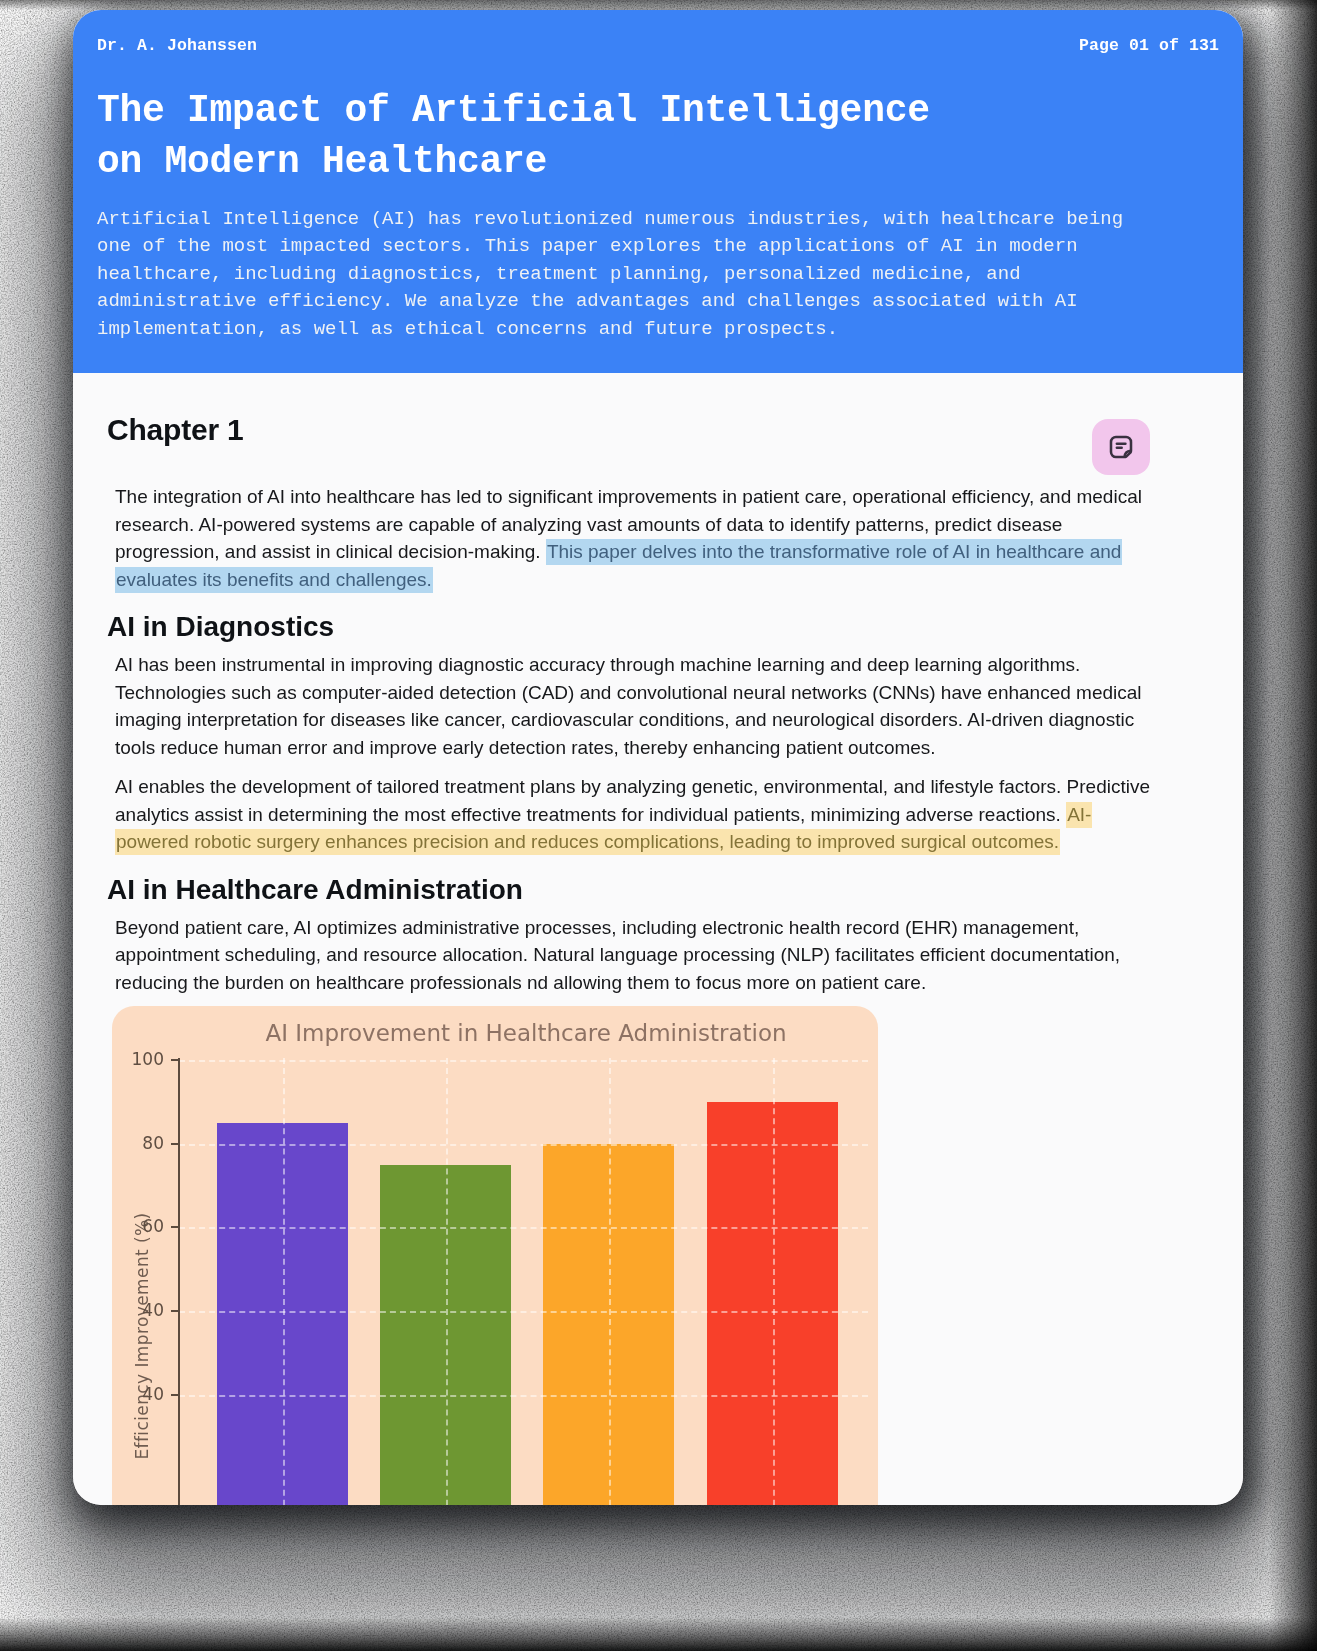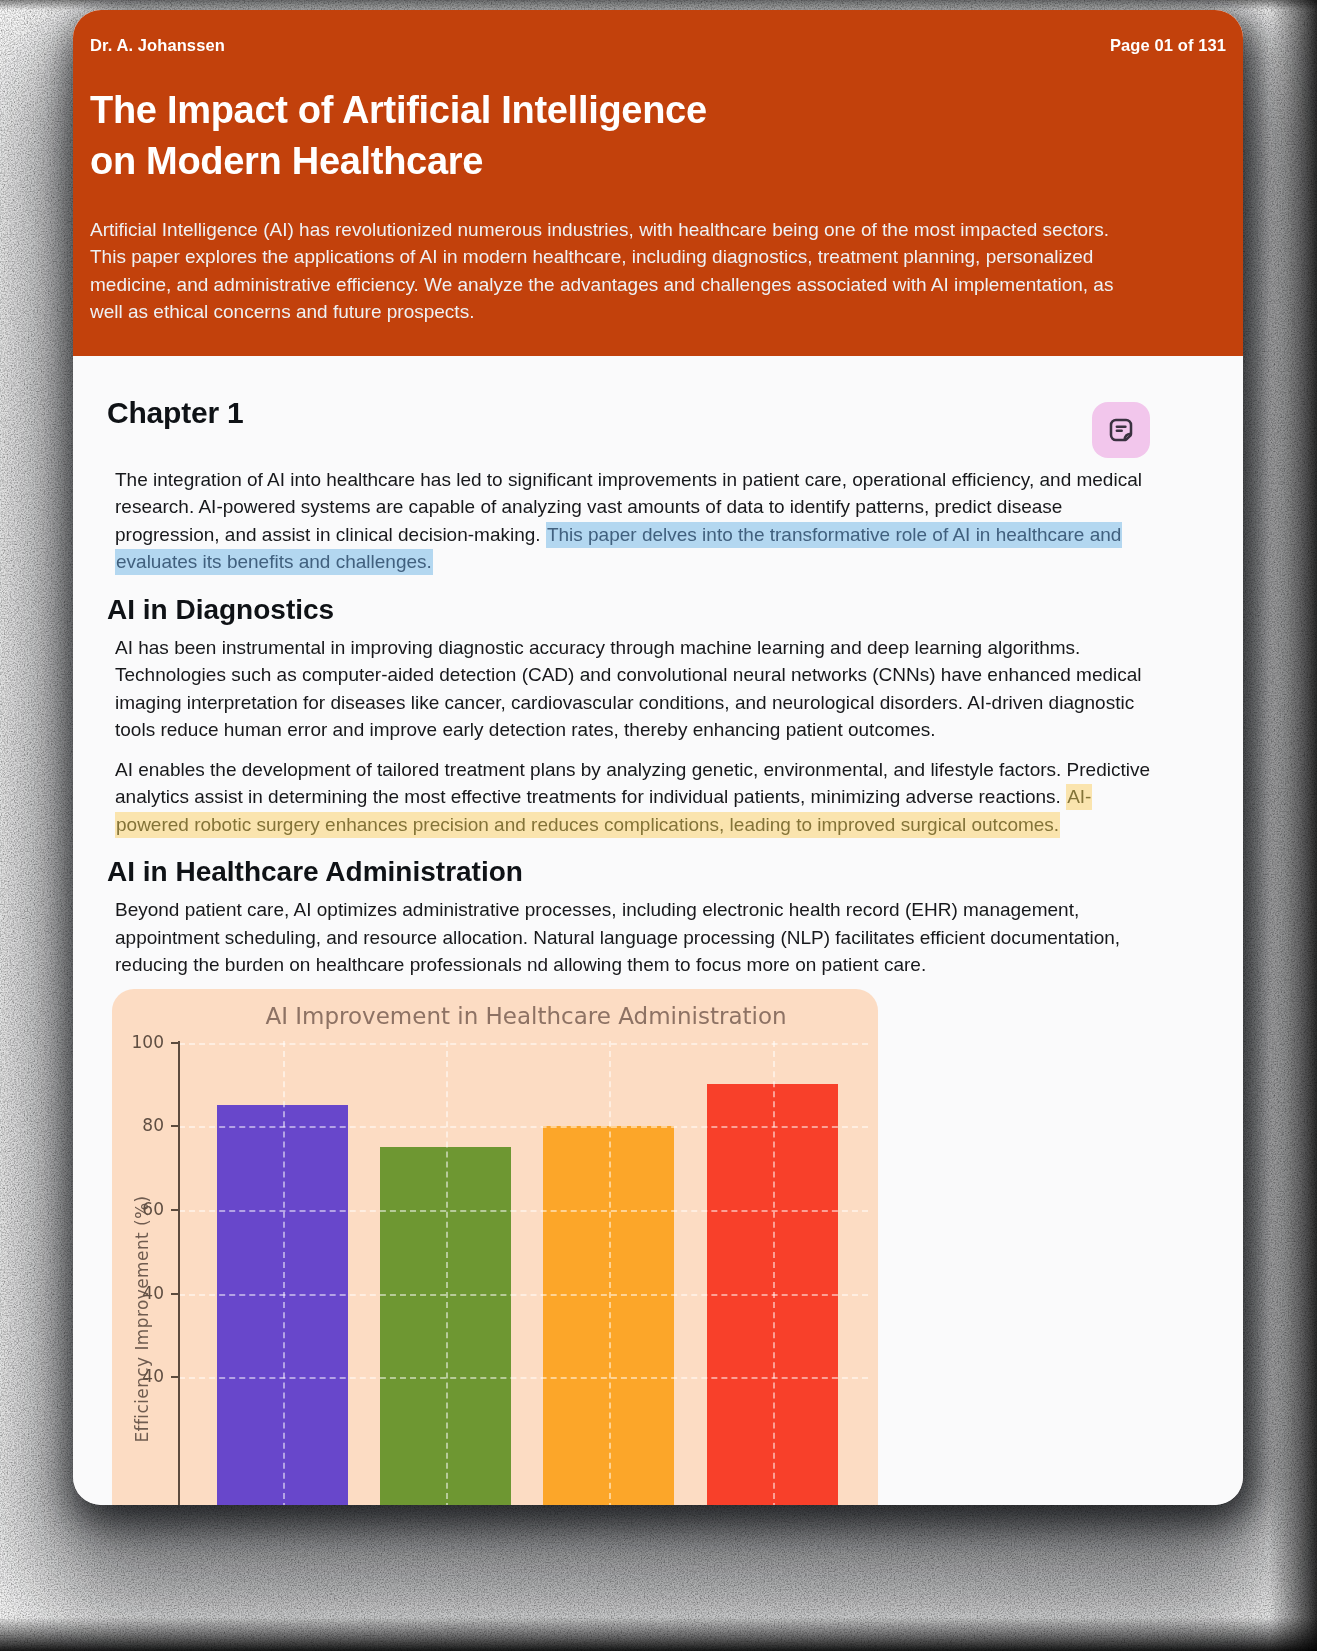--- a/index.html
+++ b/index.html
@@ -18,26 +18,26 @@
     position:absolute; left:73px; top:10px; width:1170px; height:1495px; border-radius:28px;
     box-shadow: 0 16px 38px 6px rgba(8,10,14,.6), 0 70px 110px 34px rgba(8,10,14,.5),
                 16px 8px 34px rgba(8,10,14,.45);
     z-index:2;
   }
   .page {
     position:absolute; left:73px; top:10px; width:1170px; height:1495px; border-radius:28px;
     background:#fafafb; overflow:hidden; z-index:3;
   }
   
-  .doc-header { background:#c2410c; padding:26px 17px 30px; }
+  .doc-header { background:#3b82f6; padding:26px 24px 30px;font-family:Liberation Mono, monospace; }
   .meta-row { display:flex; justify-content:space-between; align-items:baseline;
     color:#ffffff; font-size:16.5px; font-weight:700; letter-spacing:.1px; }
   .doc-title { margin-top:30px; color:#ffffff; font-size:38px; line-height:1.35;
     font-weight:700; letter-spacing:-.3px; }
-  .doc-abstract { margin-top:28px; color:#eef1f4; font-size:19px; line-height:27.5px;
+  .doc-abstract { margin-top:18px; color:#eef1f4; font-size:19px; line-height:27.5px;
     max-width:1048px; }
   
   .doc-body { padding:40px 34px 0; }
   .chapter-row { display:flex; justify-content:space-between; align-items:flex-start; height:62px; }
   .chapter-heading { font-size:30px; line-height:34px; font-weight:700; color:#0f1216; letter-spacing:-.2px; }
   .note-btn { width:58px; height:56px; margin:6px 59px 0 0; border-radius:16px;
     background:#f2c6ec; display:flex; align-items:center; justify-content:center;
     border:none; cursor:pointer; flex:0 0 auto; }
   .para { margin:12px 8px 0; font-size:19px; line-height:27.5px; color:#17181b; max-width:1048px; }
   .para.first { margin-top:8px; }

